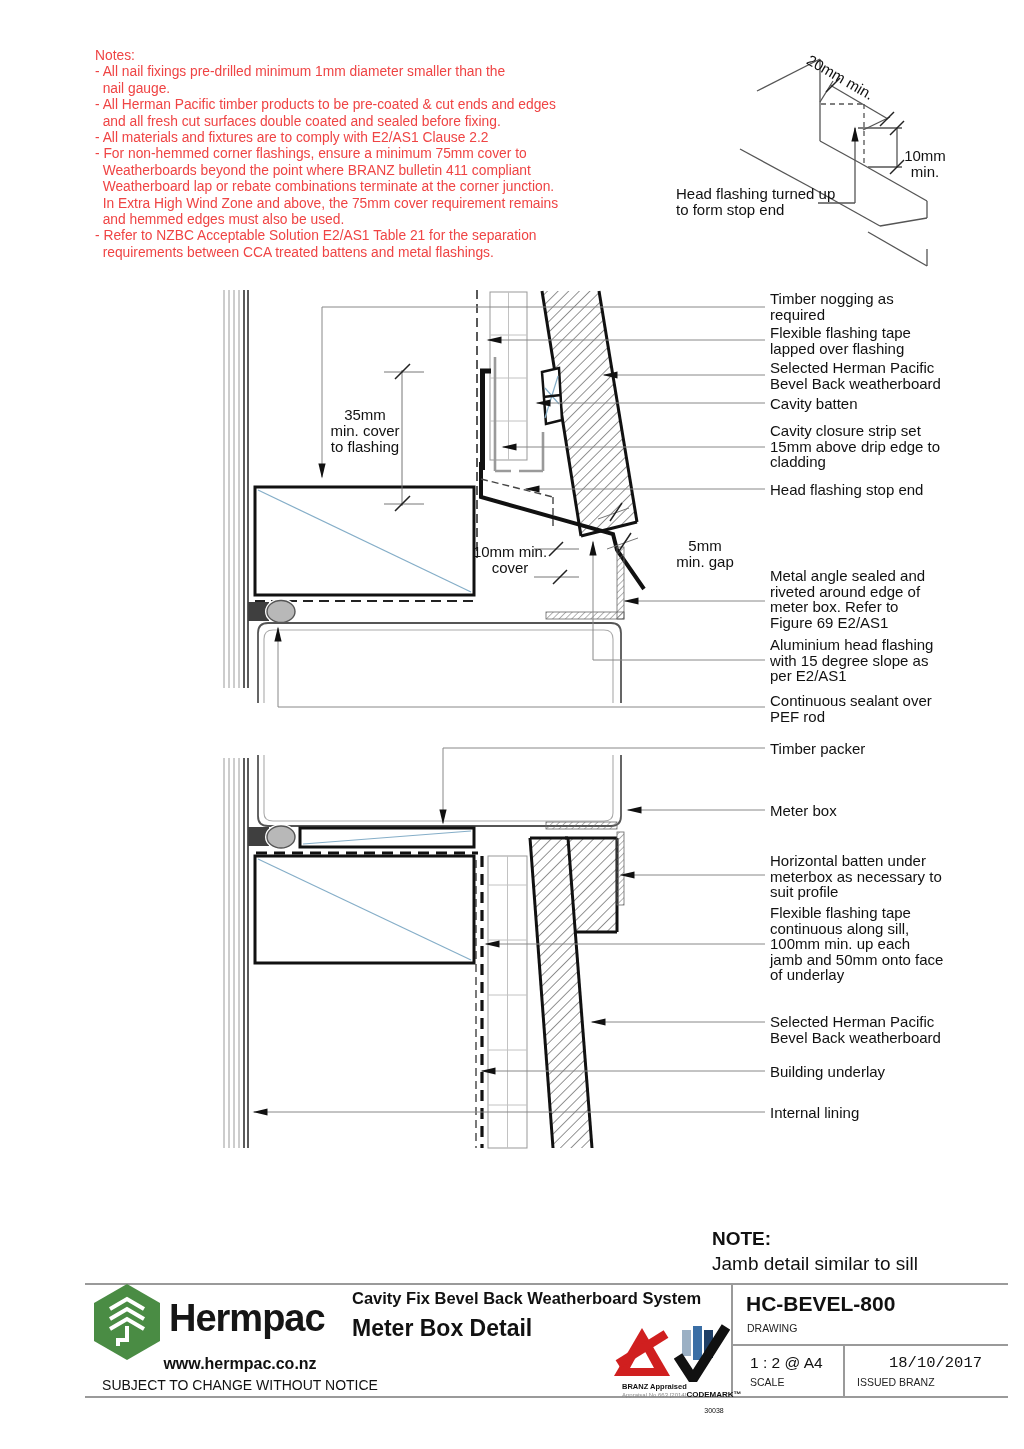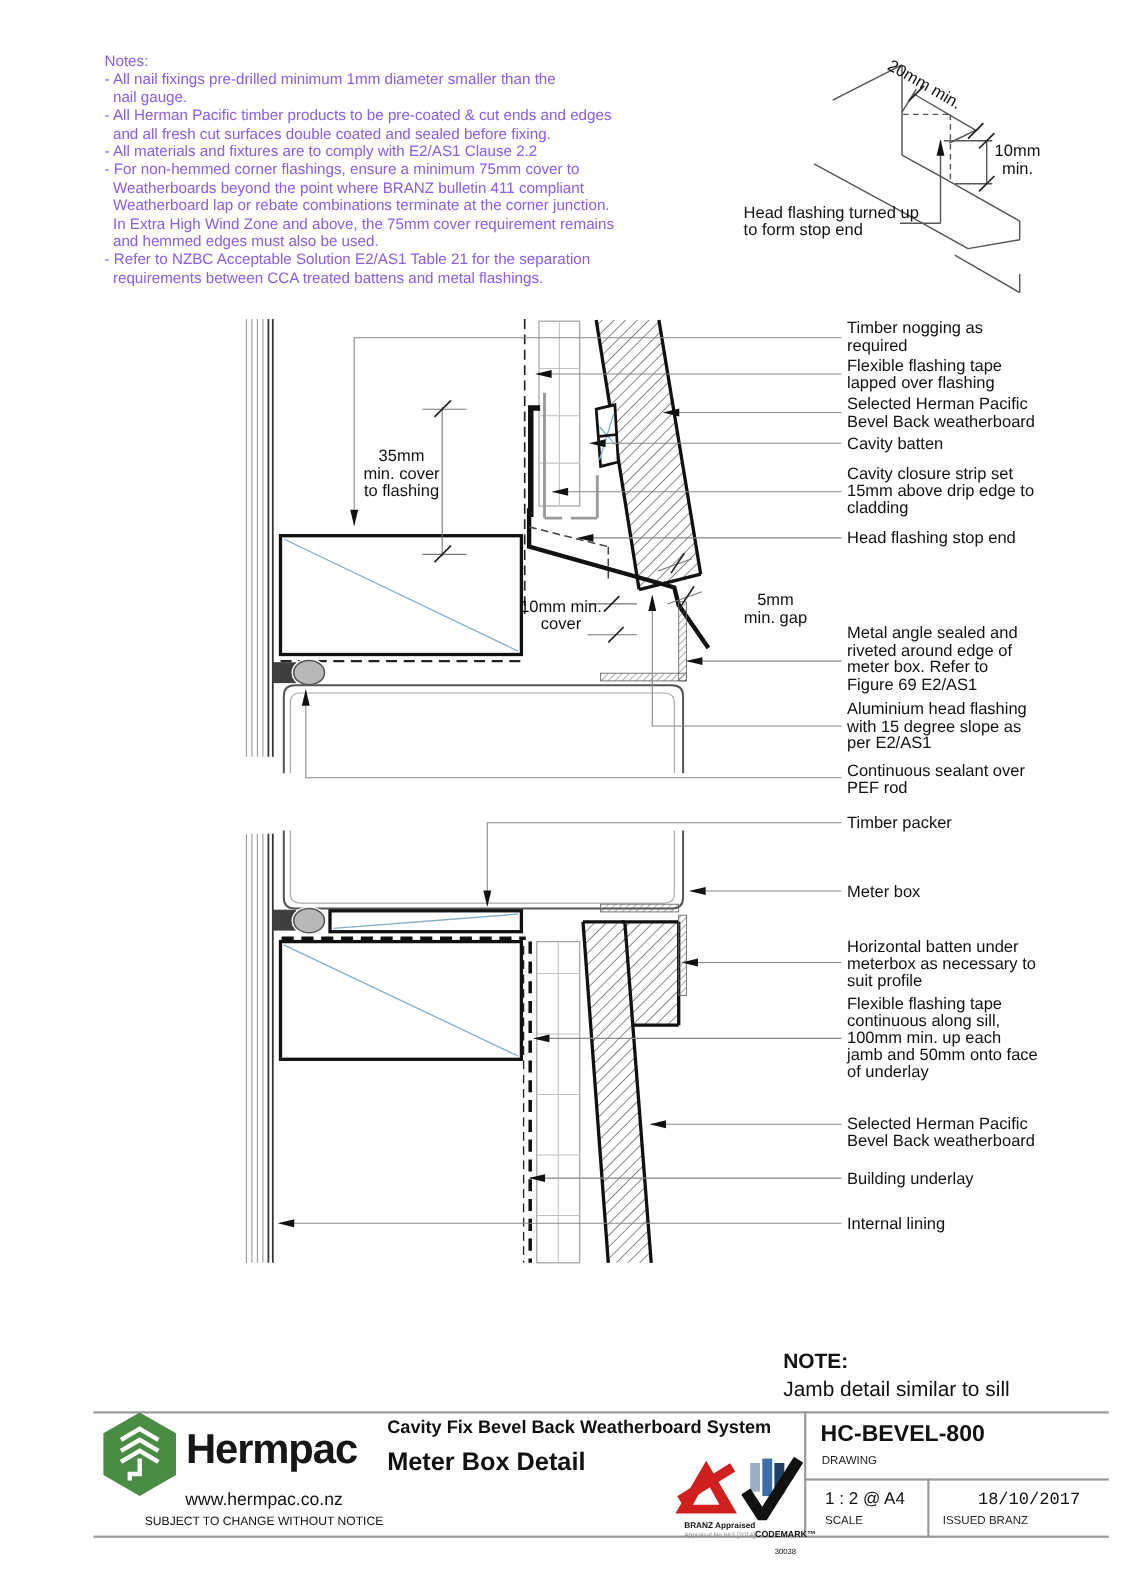--- a/index.html
+++ b/index.html
@@ -1,32 +1,32 @@
 <!DOCTYPE html>
 <html><head>
 <meta charset="utf-8">
 <style>
   html,body{margin:0;padding:0;background:#fff;}
   #page{position:relative;width:1024px;height:1449px;background:#fff;overflow:hidden;
         font-family:"Liberation Sans",sans-serif;color:#111;}
   svg{position:absolute;left:0;top:0;}
   .notes{position:absolute;left:95px;top:48px;width:500px;font-size:13.8px;line-height:16.4px;
-         white-space:pre-wrap;color:#8b5cf6;}
+         white-space:pre-wrap;color:#ef4444;}
   .callout{position:absolute;left:770px;width:192px;font-size:15px;line-height:15.6px;
            white-space:pre-line;color:#111;}
   .dim{position:absolute;font-size:15px;line-height:16px;text-align:center;white-space:pre-line;color:#111;}
   .iso-label{position:absolute;font-size:15px;line-height:16px;white-space:pre-line;color:#111;}
   .rot{transform:rotate(30deg);transform-origin:left top;}
   .noteblock{position:absolute;left:712px;top:1228px;}
   .noteblock .t1{font-size:19px;font-weight:bold;}
   .noteblock .t2{font-size:19px;margin-top:3px;}
   .tb-line{position:absolute;background:#9a9a9a;}
   .brand-name{position:absolute;left:169px;top:1297px;font-size:38px;font-weight:bold;letter-spacing:-1px;color:#161616;}
-  .brand-url{position:absolute;left:95px;top:1355px;width:290px;text-align:center;font-size:16px;font-weight:normal;}
-  .brand-disc{position:absolute;left:80px;top:1377px;width:320px;text-align:center;font-size:11px;}
+  .brand-url{position:absolute;left:95px;top:1355px;width:290px;text-align:center;font-size:16px;font-weight:bold;}
+  .brand-disc{position:absolute;left:80px;top:1377px;width:320px;text-align:center;font-size:14px;}
   .sys-title{position:absolute;left:352px;top:1289px;font-size:16.5px;font-weight:bold;}
   .dwg-title{position:absolute;left:352px;top:1315px;font-size:23px;font-weight:bold;}
   .code-big{position:absolute;left:746px;top:1292px;font-size:21px;font-weight:bold;}
   .cell-label{position:absolute;font-size:10.5px;color:#222;}
   .cell-value{position:absolute;font-size:15.5px;color:#111;}
   .logo-sub{position:absolute;font-size:7.5px;line-height:8px;white-space:nowrap;}
   .logo-sub .tiny{font-size:6px;color:#888;}
   .cm-sub{position:absolute;font-size:8px;line-height:8px;text-align:center;white-space:pre-line;}
 </style>
 </head>
@@ -230,21 +230,21 @@
 - All materials and fixtures are to comply with E2/AS1 Clause 2.2
 - For non-hemmed corner flashings, ensure a minimum 75mm cover to
   Weatherboards beyond the point where BRANZ bulletin 411 compliant
   Weatherboard lap or rebate combinations terminate at the corner junction.
   In Extra High Wind Zone and above, the 75mm cover requirement remains
   and hemmed edges must also be used.
 - Refer to NZBC Acceptable Solution E2/AS1 Table 21 for the separation
   requirements between CCA treated battens and metal flashings.</div>
 
   <div class="iso-label rot" style="left:812px;top:52px;">20mm min.</div>
-  <div class="iso-label" style="left:895px;top:130px;width:60px;text-align:center;">10mm
+  <div class="iso-label" style="left:895px;top:148px;width:60px;text-align:center;">10mm
 min.</div>
   <div class="iso-label" style="left:676px;top:186px;">Head flashing turned up
 to form stop end</div>
 
   <div class="dim" style="left:315px;top:407px;width:100px;">35mm
 min. cover
 to flashing</div>
   <div class="dim" style="left:455px;top:544px;width:110px;">10mm min.
 cover</div>
   <div class="dim" style="left:660px;top:538px;width:90px;">5mm

